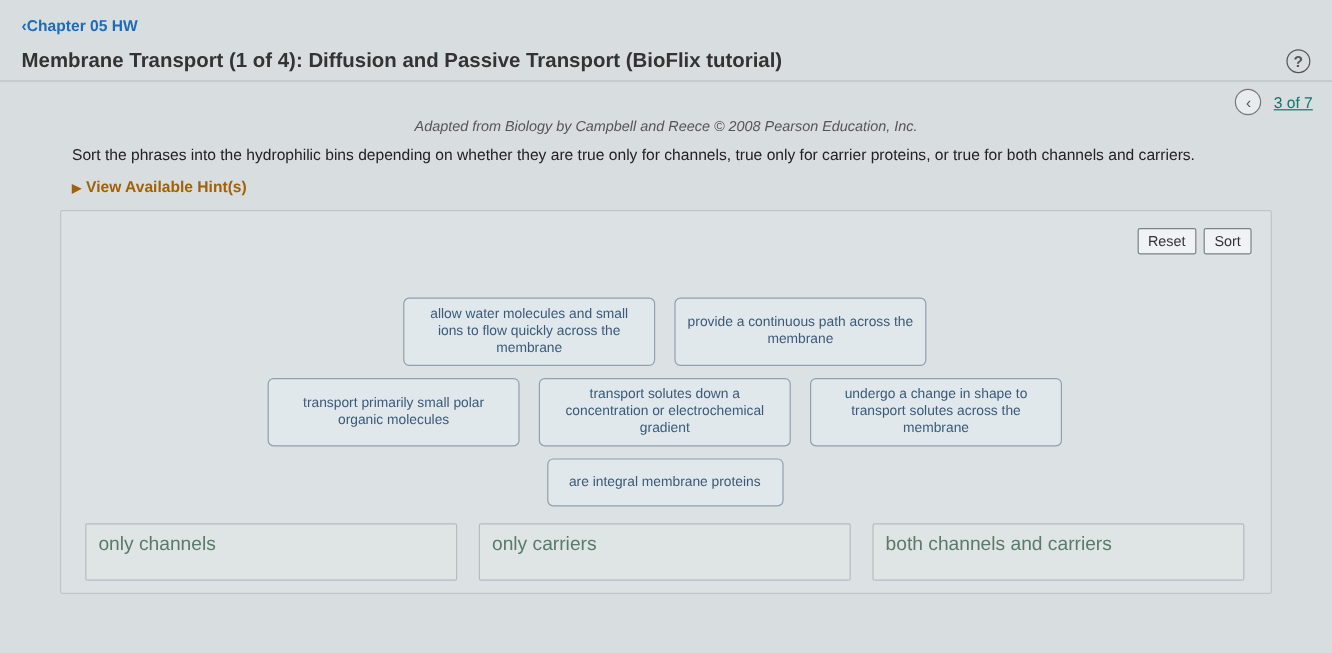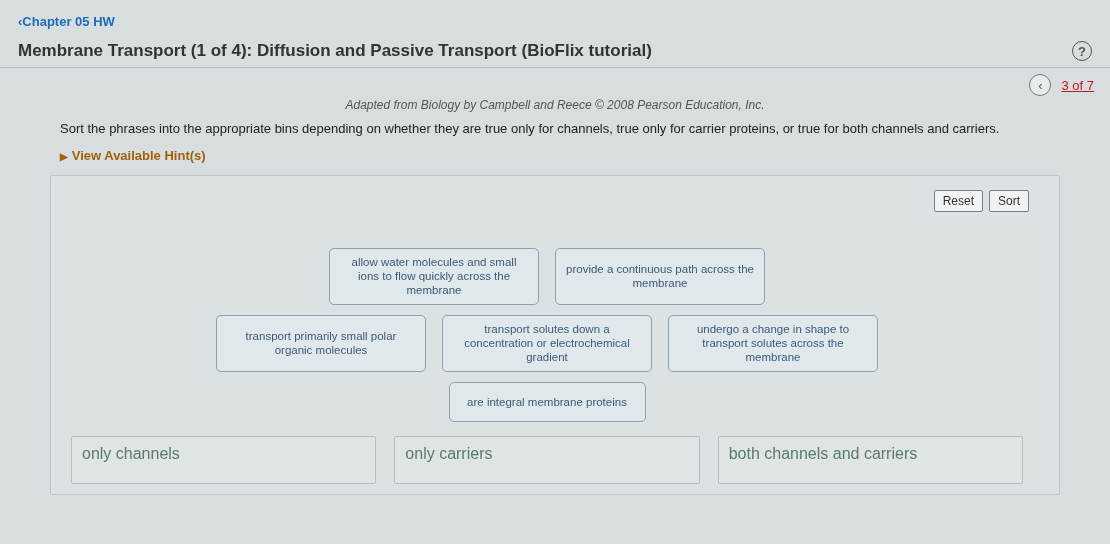--- a/index.html
+++ b/index.html
@@ -57,21 +57,21 @@
   }
   .pager-btn {
     width:22px; height:22px;
     border:1.5px solid #777;
     border-radius:50%;
     display:flex; align-items:center; justify-content:center;
     font-size:13px; color:#555;
     cursor:pointer;
     background:#e8ecee;
   }
-  .pager-text { font-size:13px; color:#b91c1c;text-decoration:underline; }
+  .pager-text { font-size:13px; color:#0f766e;text-decoration:underline; }
   .content {
     padding: 0 40px;
   }
   .attribution {
     text-align:center;
     font-size:12px;
     font-style: italic;
     color:#555;
     padding: 2px 0 8px 0;
   }
@@ -87,21 +87,21 @@
     font-size:13px;
     padding: 10px 20px 12px 20px;
     cursor:pointer;
     display:inline-block;
   }
   .hints-link .tri { font-size:10px; margin-right:4px; }
   .exercise-frame {
     border:1px solid #bfc5c9;
     border-radius:2px;
     margin: 0 10px;
-    padding: 14px 30px 10px 14px;
+    padding: 14px 16px 10px 14px;
     background: rgba(255,255,255,0.12);
     position:relative;
   }
   .rh-row {
     display:flex;
     justify-content:flex-end;
     gap:6px;
     margin-bottom:10px;
   }
   .mini-btn {
@@ -181,21 +181,21 @@
 
 <div class="pager-row">
   <div class="pager-btn">
     <span>‹</span>
   </div>
   <div class="pager-text">3 of 7</div>
 </div>
 
 <div class="content">
   <div class="attribution">Adapted from Biology by Campbell and Reece © 2008 Pearson Education, Inc.</div>
-  <div class="instructions">Sort the phrases into the appropriate bins depending on whether they are true only for channels, true only for carrier proteins, or true for both channels and carriers.</div>
+  <div class="instructions">Sort the phrases into the hydrophilic bins depending on whether they are true only for channels, true only for carrier proteins, or true for both channels and carriers.</div>
   <div class="hints-link">
     <span class="tri">▶</span><span>View Available Hint(s)</span>
   </div>
 
   <div class="exercise-frame">
     <div class="rh-row">
       <button class="mini-btn">Reset</button>
       <button class="mini-btn">Sort</button>
     </div>
 

